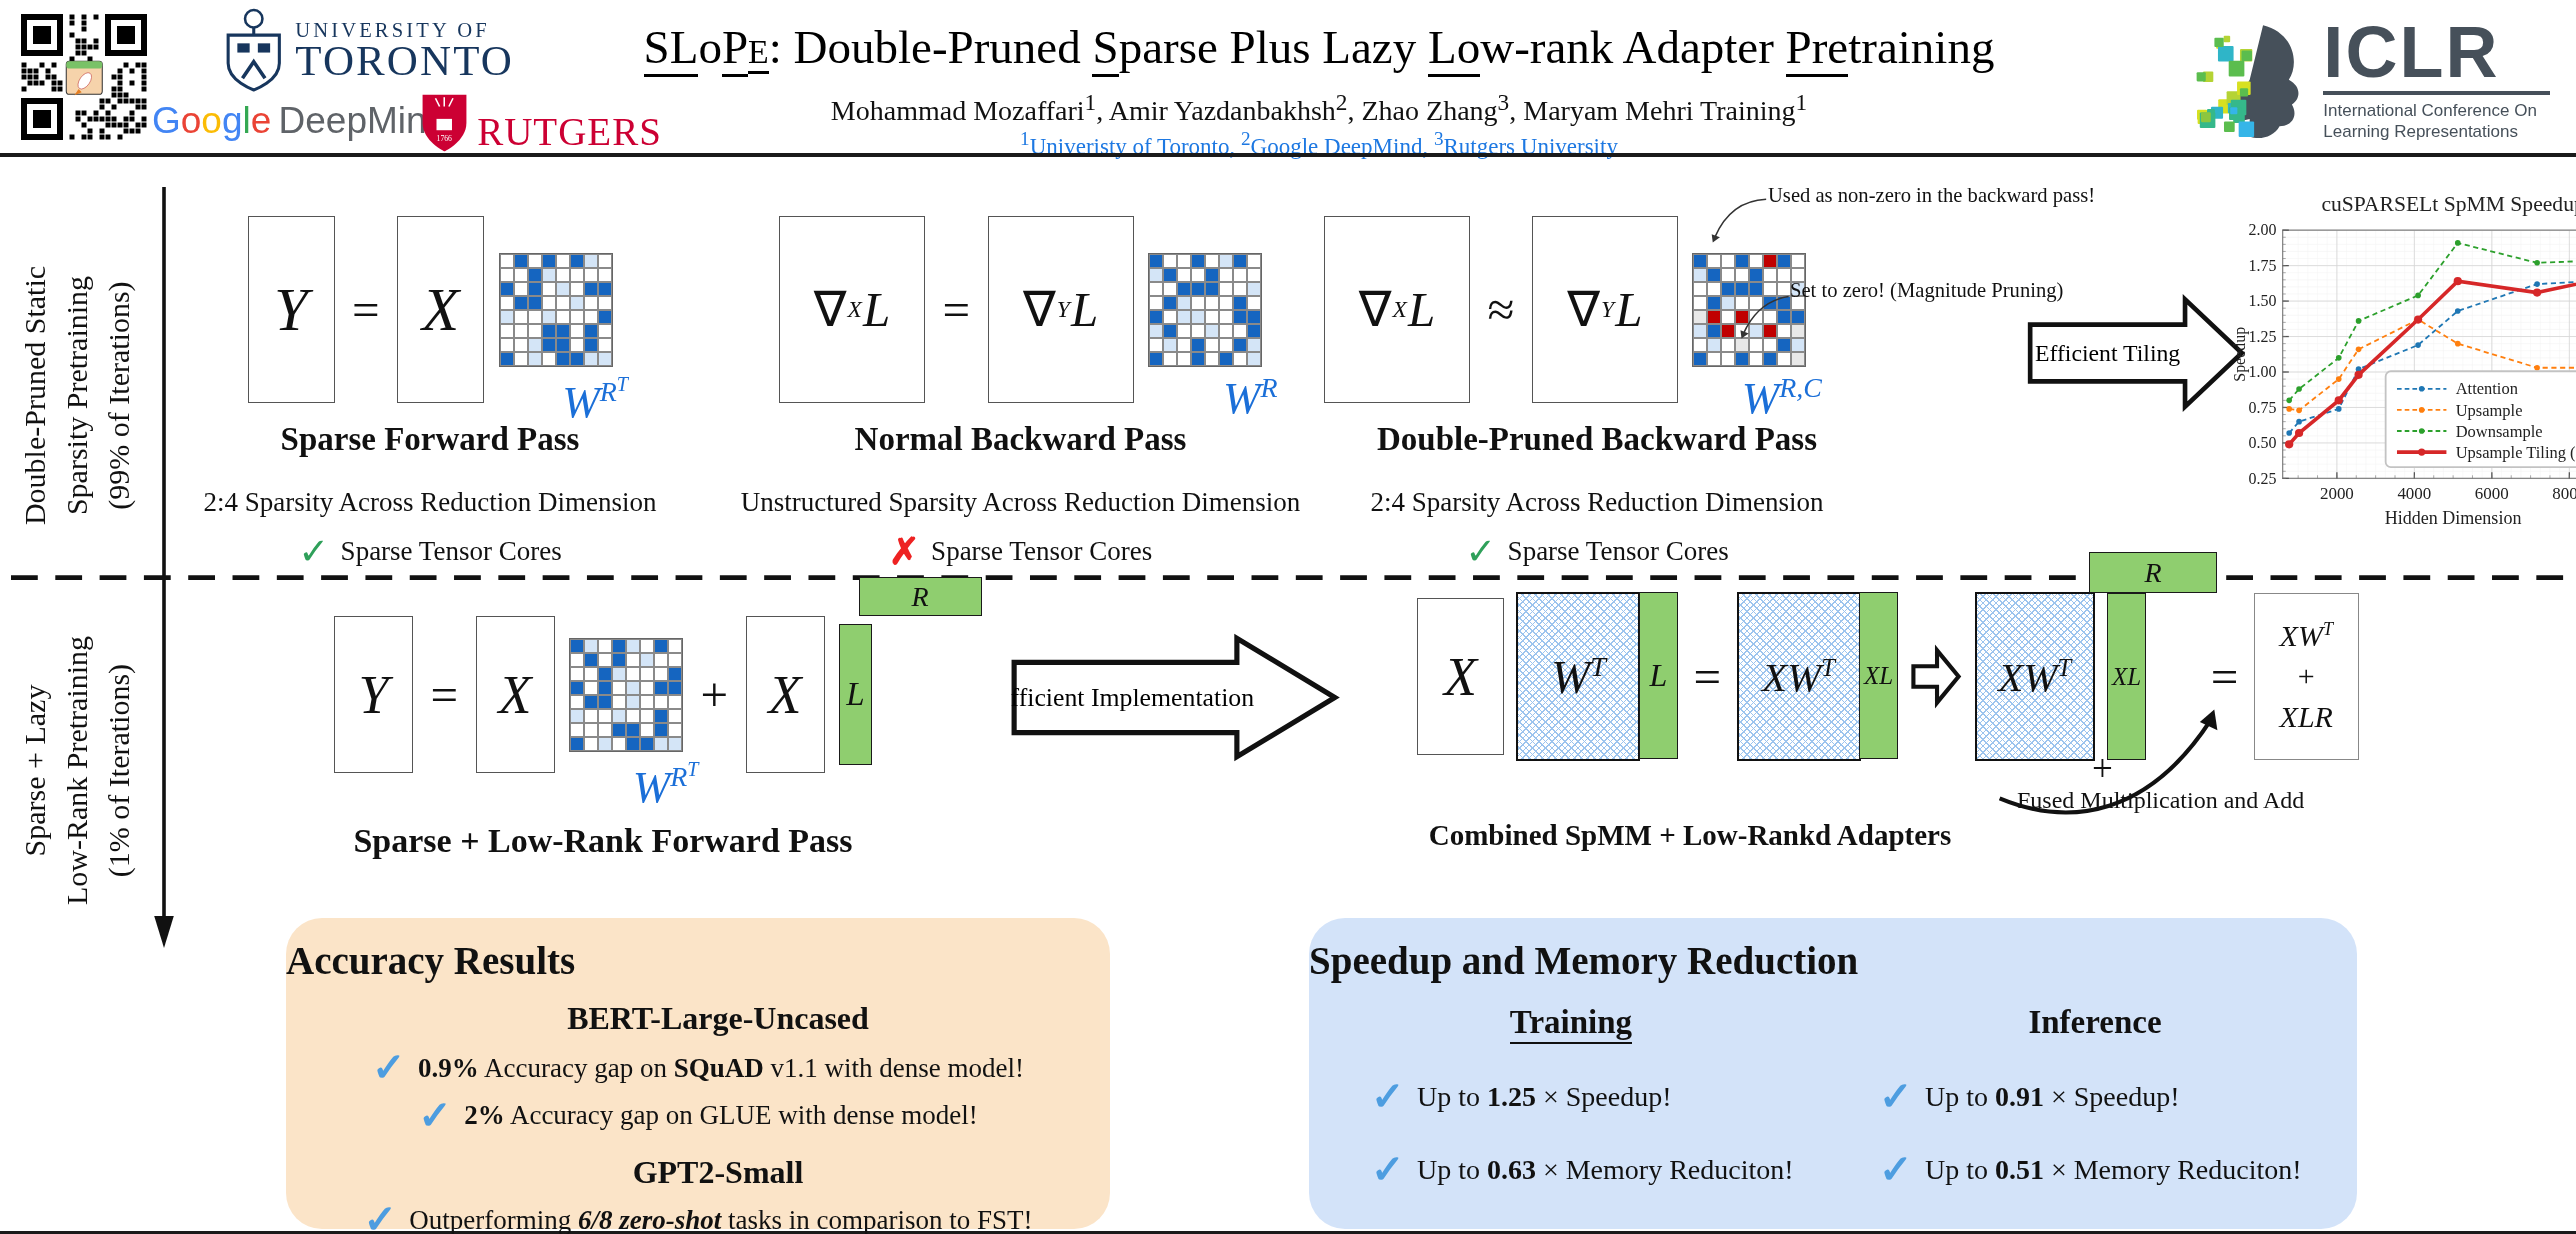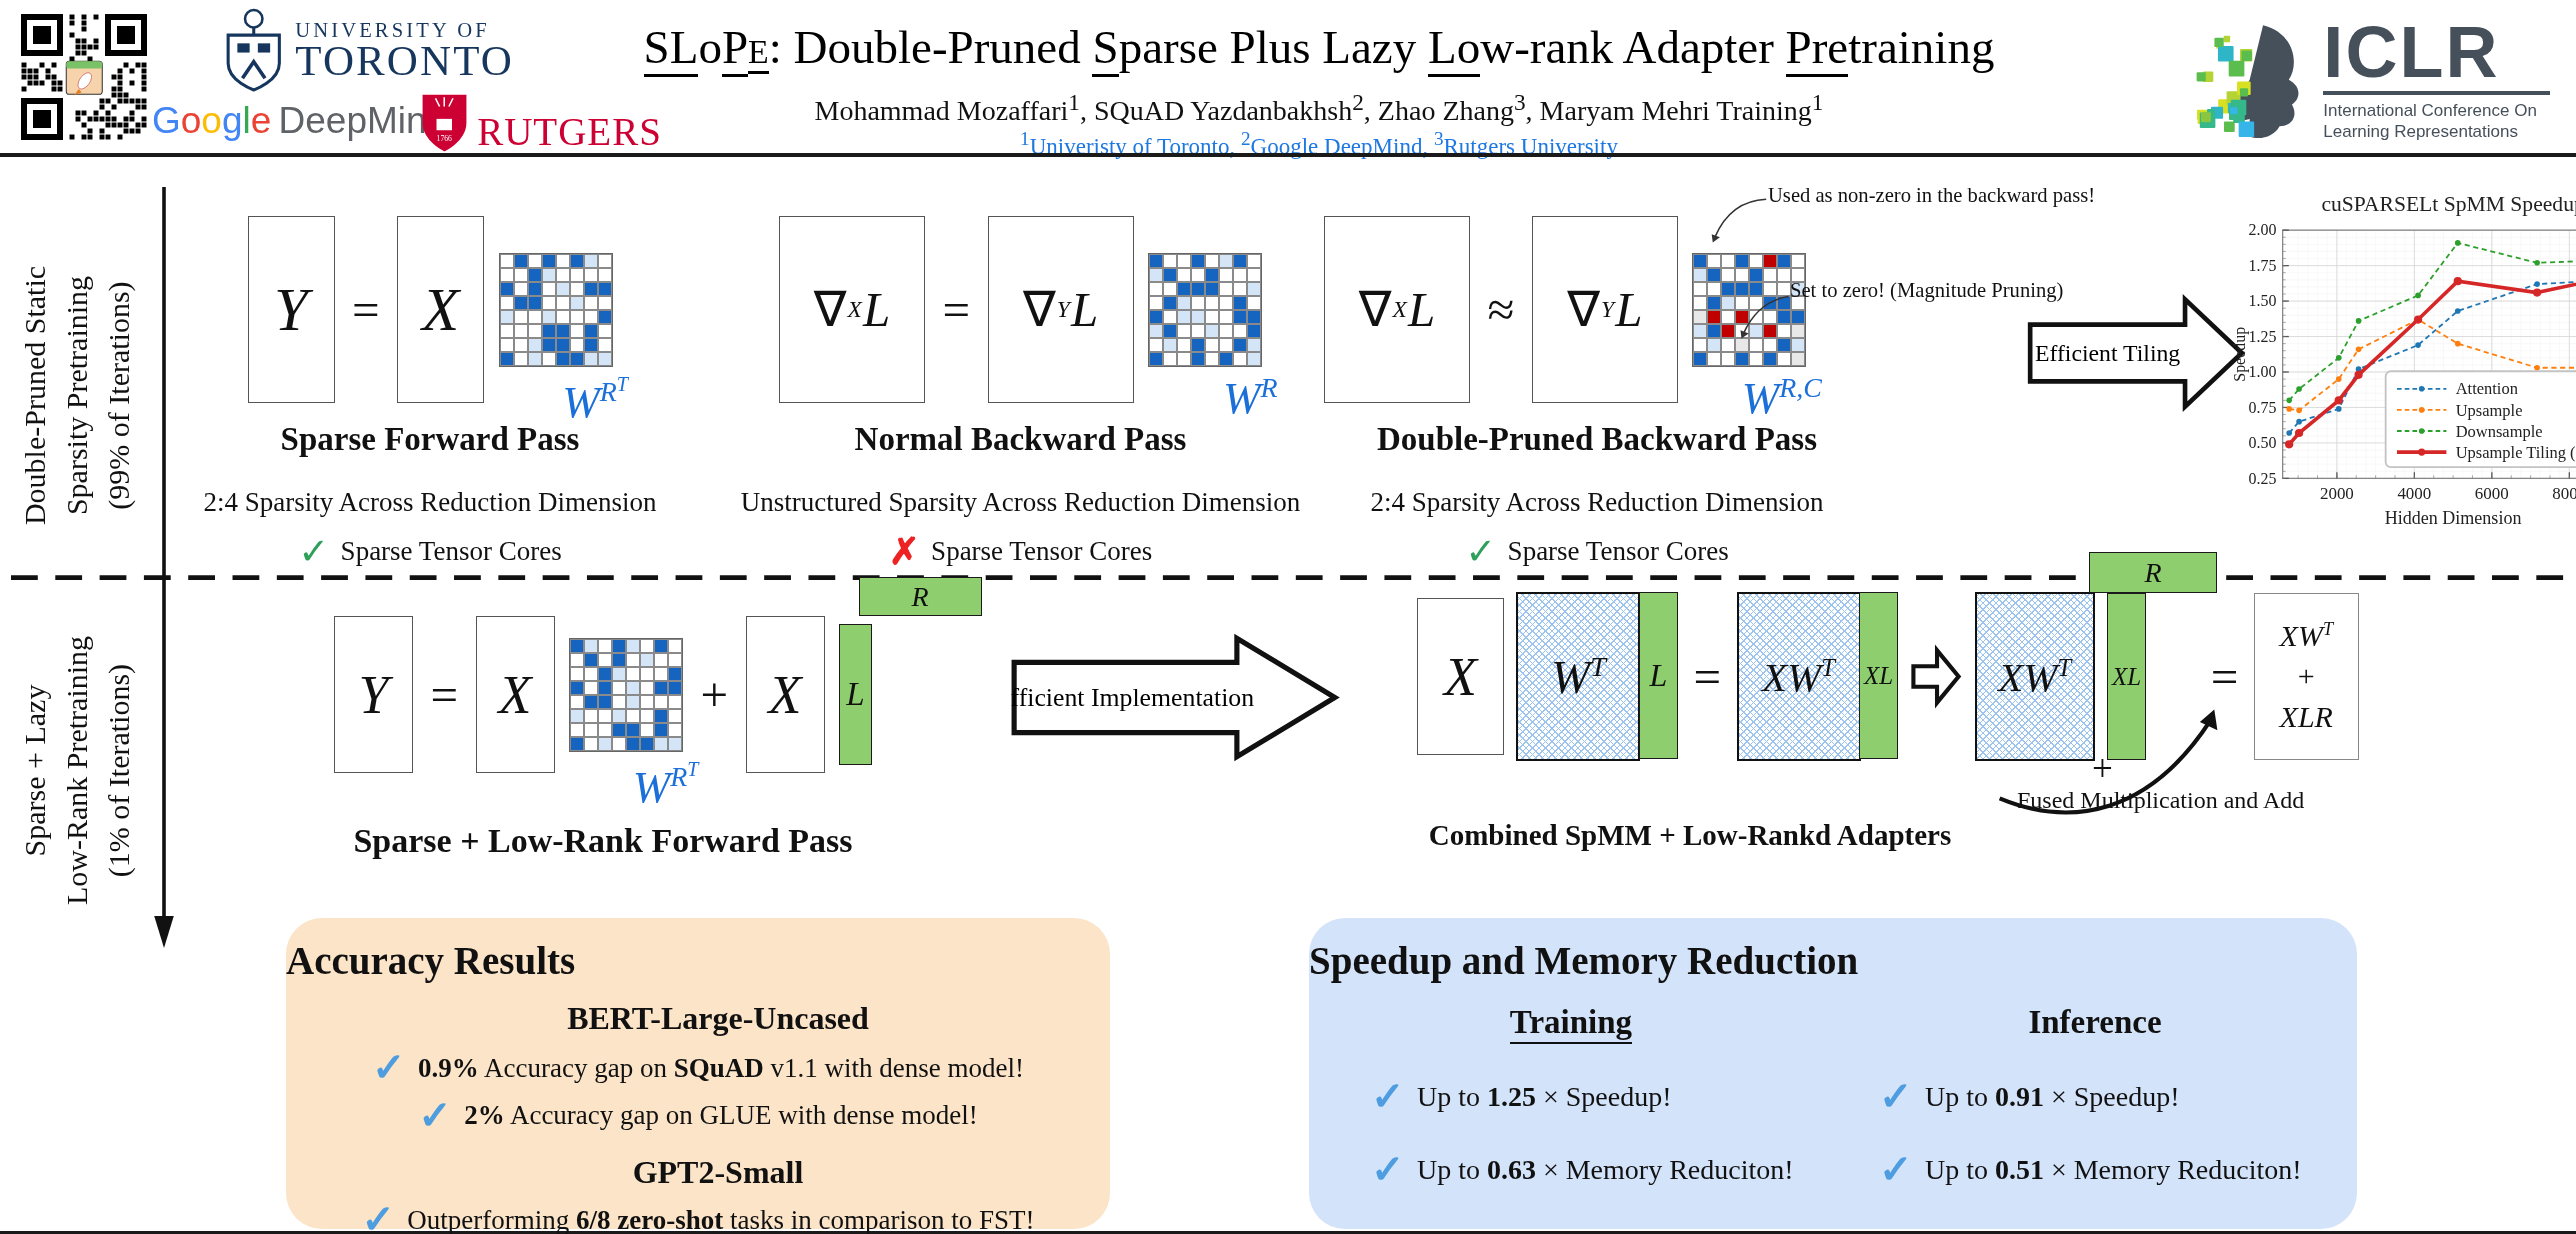--- a/index.html
+++ b/index.html
@@ -215,21 +215,21 @@
           <line x1="30" y1="12" x2="38" y2="28"></line>
           <line x1="64" y1="12" x2="56" y2="28"></line>
       </g>
       <rect x="32" y="52" width="30" height="22" fill="#fff"></rect>
       <text x="47" y="95" text-anchor="middle" font-size="15" fill="#fff" font-family="Liberation Serif,serif">1766</text>
     </svg>
     <span class="rn">RUTGERS</span>
   </div>
 
   <div id="page-title"><span class="useg ">SL</span><span>o</span><span class="useg ">P</span><span class="useg sc">E</span><span>: Double-Pruned </span><span class="useg ">S</span><span>parse Plus Lazy </span><span class="useg ">Lo</span><span>w-rank Adapter </span><span class="useg ">Pre</span><span>training</span></div>
-  <div id="authors"><span>Mohammad Mozaffari</span><sup>1</sup><span>, </span><span>SQuAD Yazdanbakhsh</span><sup>2</sup><span>, </span><span>Zhao Zhang</span><sup>3</sup><span>, </span><span>Maryam Mehri Training</span><sup>1</sup></div>
+  <div id="authors"><span>Mohammad Mozaffari</span><sup>1</sup><span>, </span><span>Amir Yazdanbakhsh</span><sup>2</sup><span>, </span><span>Zhao Zhang</span><sup>3</sup><span>, </span><span>Maryam Mehri Training</span><sup>1</sup></div>
   <div id="affils"><sup>1</sup><span>Univeristy of Toronto, </span><sup>2</sup><span>Google DeepMind, </span><sup>3</sup><span>Rutgers University</span></div>
 
   <div id="iclr">
     <svg id="iclr-face" width="121" height="121" viewBox="0 0 235 235">
         <path d="M138 14 C196 28 210 86 188 120 C214 134 210 158 194 168 C206 188 196 210 170 210 C160 230 132 238 112 230 L112 196 L96 200 L104 168 L88 160 L112 120 Z" fill="#46505a"></path>
         <rect x="80.03726581206418" y="181.28663642112474" width="22.48630073316689" height="22.48630073316689" rx="2" fill="#35b88a"></rect>
         <rect x="50.96850969501236" y="157.67396551169173" width="27.958566674012022" height="27.958566674012022" rx="2" fill="#d7e021"></rect>
         <rect x="62.13292458287111" y="200.82934005876507" width="20.800074284337494" height="20.800074284337494" rx="2" fill="#5bbd4e"></rect>
         <rect x="67.21543648709331" y="142.03029828333777" width="27.05628324349238" height="27.05628324349238" rx="2" fill="#b5d334"></rect>
         <rect x="21.245091922229662" y="104.00128129404098" width="20.141125922157023" height="20.141125922157023" rx="2" fill="#b5d334"></rect>
@@ -949,21 +949,21 @@
         </div>
         <div class="item" style="margin-top: 7.2px;">
           <span class="bmark">✓</span>
           <span><span style="font-weight: bold;">2%</span><span> Accuracy gap on GLUE with dense model!</span></span>
         </div>
       </div>
     <div class="bsub" style="margin-top:18.5px">GPT2-Small</div>
     <div id="acc-items2">
         <div class="item" style="margin-top: 9.3px;">
           <span class="bmark">✓</span>
-          <span><span>Outperforming </span><span style="font-weight: bold;">6/8 zero-shot</span><span> tasks in comparison to FST!</span></span>
+          <span><span>Outperforming </span><span style="font-weight: bold; font-style: italic;">6/8 zero-shot</span><span> tasks in comparison to FST!</span></span>
         </div>
       </div>
   </div>
 
   <div class="bigbox" id="speedup-box" style="left: 1309px; top: 918px; width: 1048px; height: 311px; background: rgb(211, 227, 249);">
     <div class="btitle">Speedup and Memory Reduction</div>
     <div style="display:grid;grid-template-columns:1fr 1fr;margin-top:21.6px">
       <div class="colhead"><span class="u">Training</span></div>
       <div class="colhead"><span>Inference</span></div>
       <div id="sp-col1">

